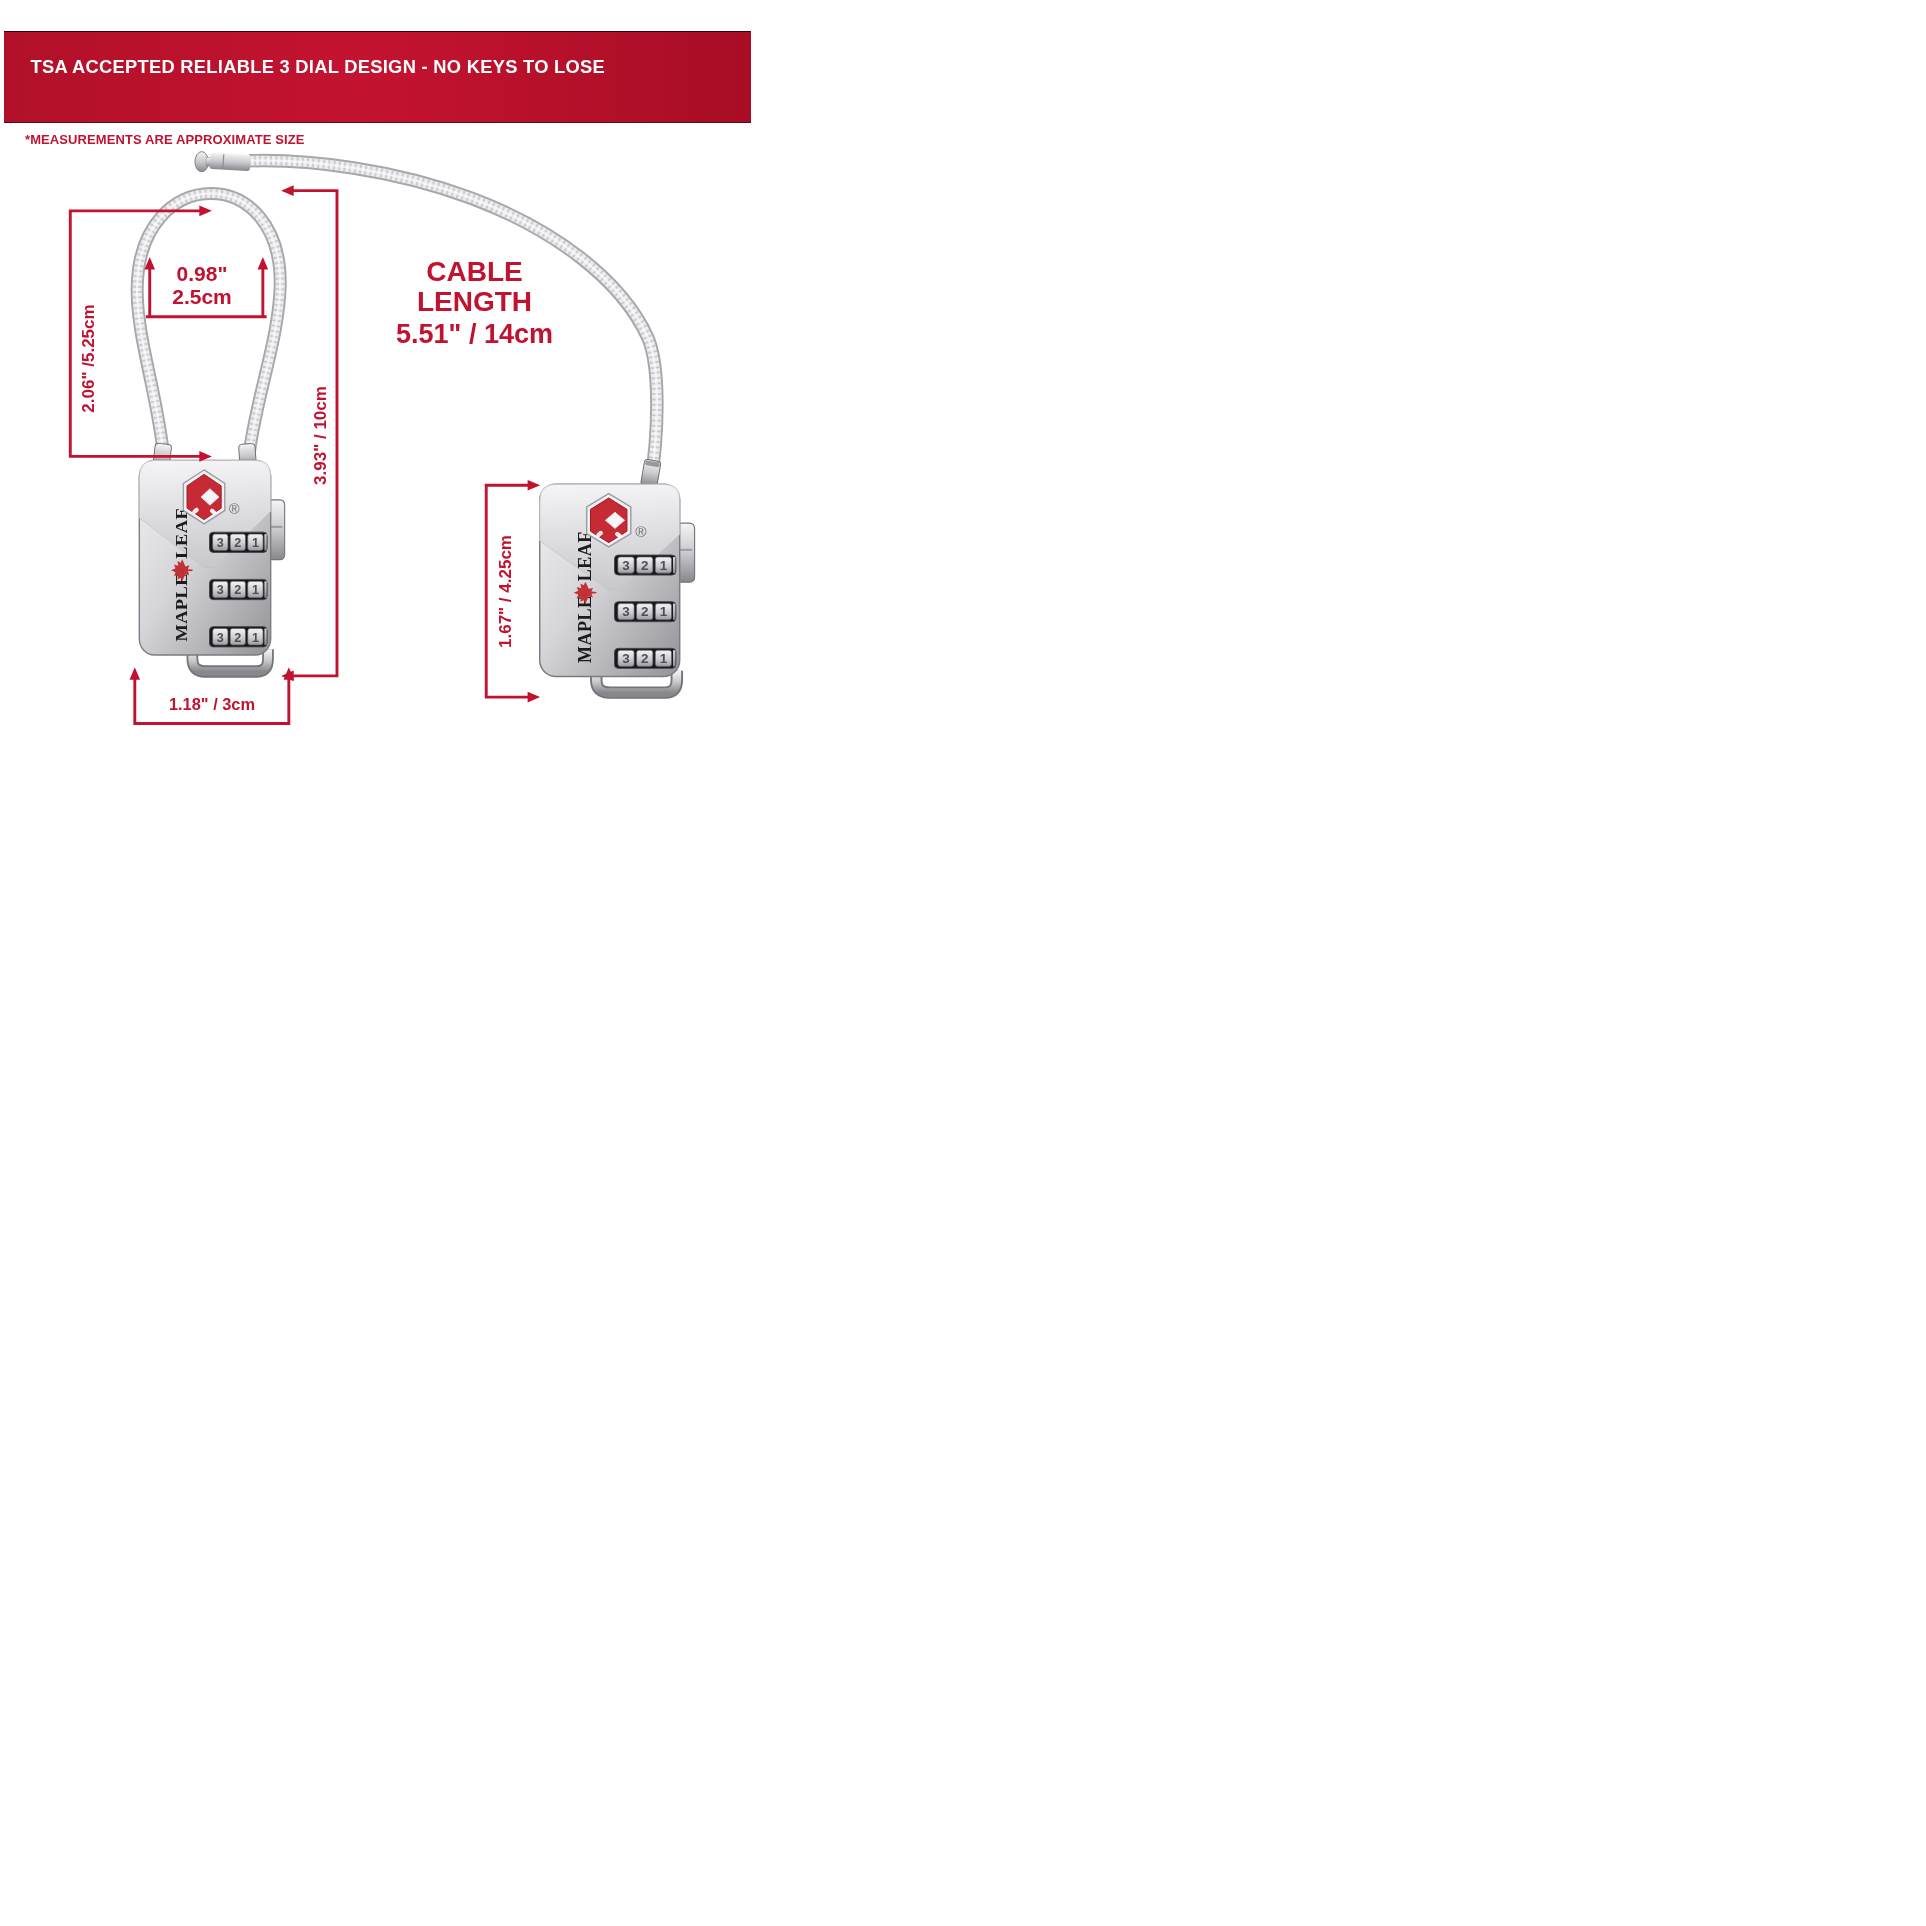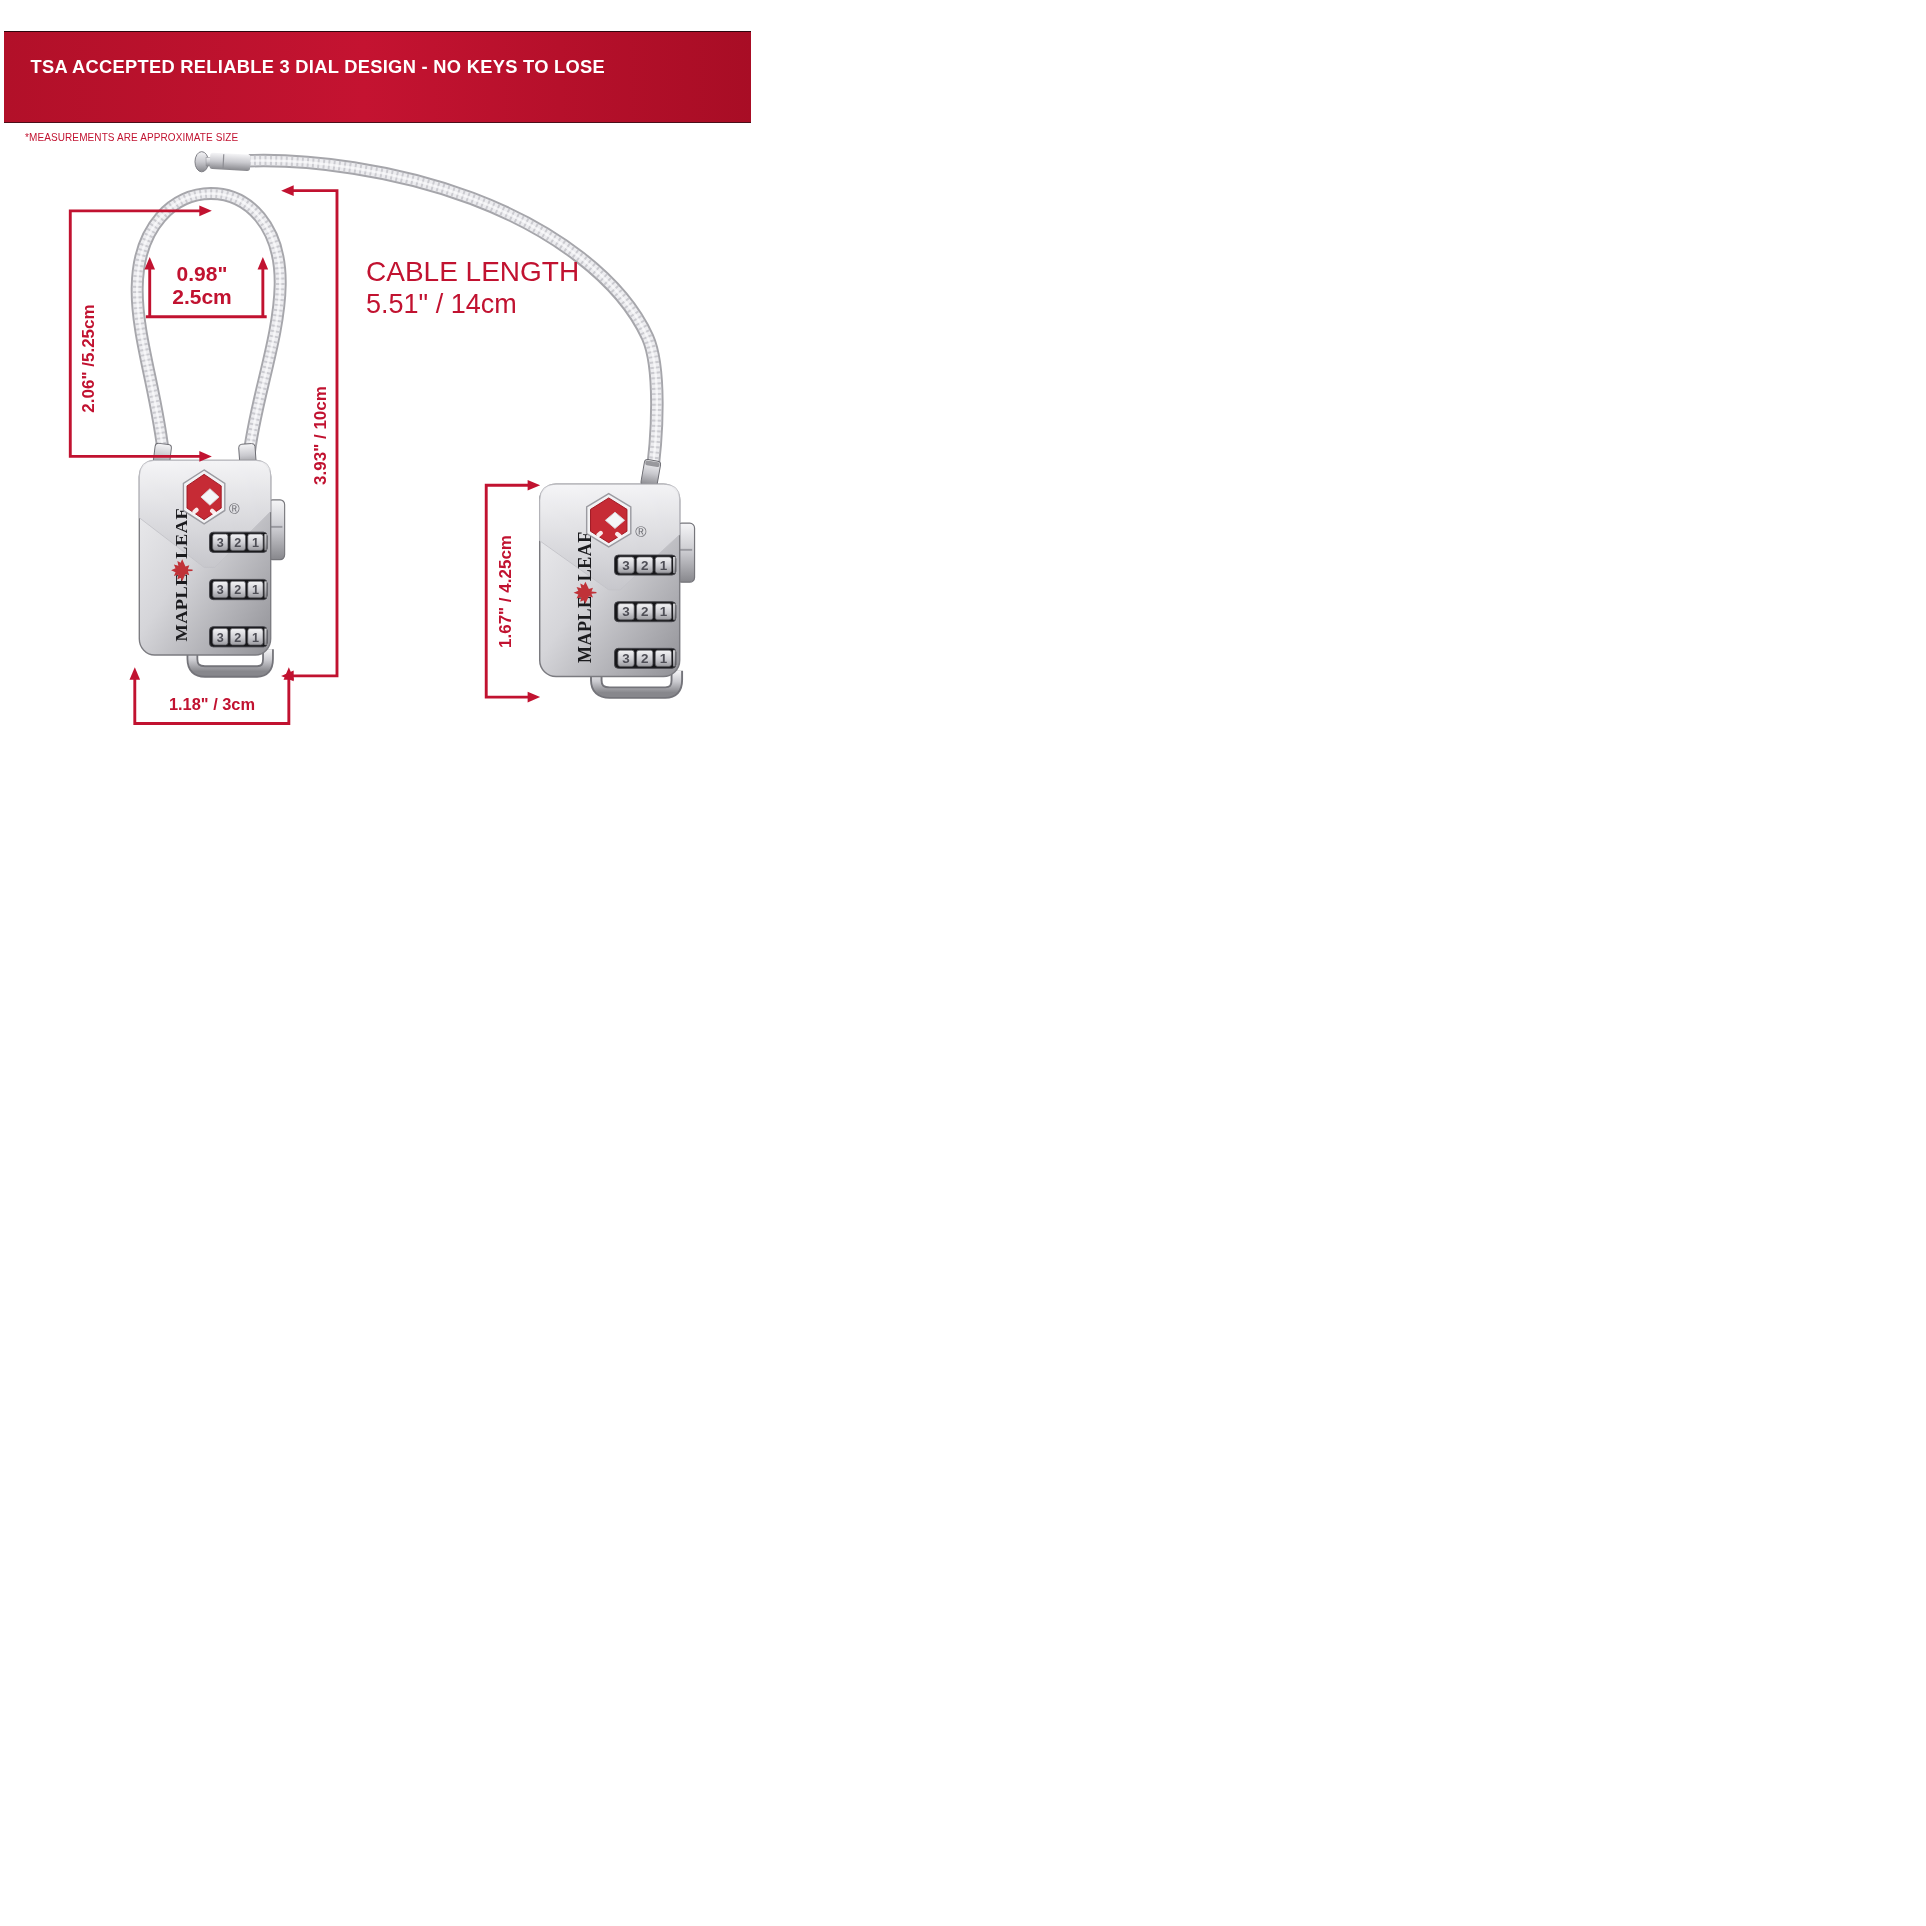--- a/index.html
+++ b/index.html
@@ -14,24 +14,24 @@
     border-top:1.4px solid #2d060d;border-bottom:1.9px solid #4a0f1a;
     box-sizing:border-box;
   }
   .banner-text{
     position:absolute;left:26.5px;top:19px;color:#ffffff;
     font-size:18.3px;font-weight:bold;letter-spacing:0.3px;line-height:31px;white-space:nowrap;
   }
   
   .red{color:#C11230;}
   .disclaimer{
-    position:absolute;left:25px;top:132px;font-size:10px;font-weight:normal;letter-spacing:0.1px;
+    position:absolute;left:25px;top:132px;font-size:13px;font-weight:bold;letter-spacing:0.1px;
   }
   .cable-length{
-    position:absolute;left:366px;top:257px;width:217px;text-align:left;font-weight:normal;
+    position:absolute;left:366px;top:257px;width:217px;text-align:center;font-weight:bold;
   }
   .cable-length .t1{font-size:28px;line-height:30px;letter-spacing:0px;}
   .cable-length .t2{font-size:27px;line-height:29px;margin-top:2.9px;}
   .mlabel{
     position:absolute;font-weight:bold;text-align:center;white-space:nowrap;
   }
   .lbl-loop{left:154px;top:263px;width:96px;font-size:21px;line-height:22.6px;}
   .lbl-206{left:16.4px;top:347px;width:144px;height:23px;font-size:17px;line-height:23px;
            transform:rotate(-90deg);transform-origin:center;}
   .lbl-393{left:248px;top:424px;width:144px;height:23px;font-size:17px;line-height:23px;

